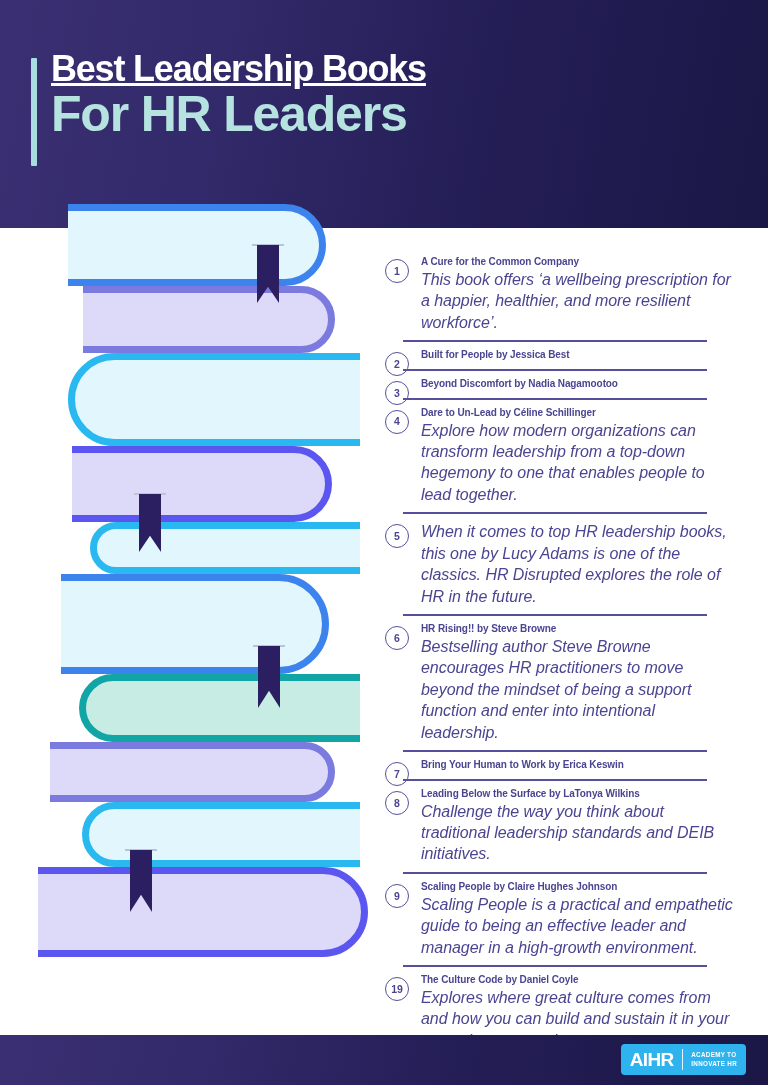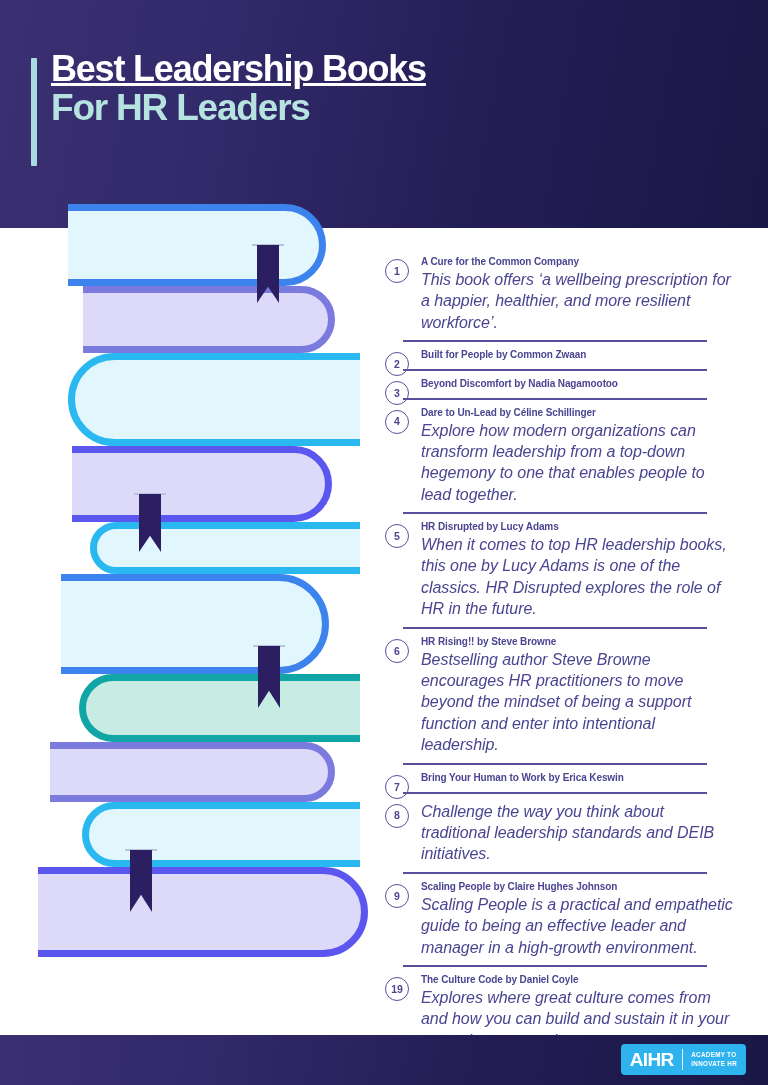--- a/index.html
+++ b/index.html
@@ -23,21 +23,21 @@
     background:#a8dce0; border-radius:1px;
   }
   .title-wrap {
     position:absolute; left:51px; top:50px; width:700px;
   }
   .title-line1 {
     font-size:36px; font-weight:bold; color:#ffffff;
     letter-spacing:-1.2px; line-height:1.06; white-space:nowrap;text-decoration:underline;
   }
   .title-line2 {
-    font-size:37px; font-weight:bold; color:#b6e3e0;
+    font-size:50px; font-weight:bold; color:#b6e3e0;
     letter-spacing:-1.2px; line-height:1.06; white-space:nowrap;
   }
 
   
   .stack { position:absolute; left:0; top:196px; width:380px; height:800px; }
   .book { position:absolute; }
   .book .slab {
     position:absolute; left:0; top:0; width:100%; height:100%;
   }
   .ribbon { position:absolute; width:22px; z-index:40; }
@@ -187,53 +187,53 @@
 
 <div class="list" id="list">
     <div class="item">
       <div class="num">1</div>
       <div class="item-title">A Cure for the Common Company</div>
       <div class="item-desc">This book offers ‘a wellbeing prescription for a happier, healthier, and more resilient workforce’.</div>
     </div>
     <div class="sep"></div>
     <div class="item">
       <div class="num">2</div>
-      <div class="item-title">Built for People by Common Zwaan</div>
+      <div class="item-title">Built for People by Jessica Best</div>
     </div>
     <div class="sep"></div>
     <div class="item">
       <div class="num">3</div>
       <div class="item-title">Beyond Discomfort by Nadia Nagamootoo</div>
     </div>
     <div class="sep"></div>
     <div class="item">
       <div class="num">4</div>
       <div class="item-title">Dare to Un-Lead by Céline Schillinger</div>
       <div class="item-desc">Explore how modern organizations can transform leadership from a top-down hegemony to one that enables people to lead together.</div>
     </div>
     <div class="sep"></div>
     <div class="item">
       <div class="num">5</div>
-      <div class="item-title">HR Disrupted by Lucy Adams</div>
       <div class="item-desc">When it comes to top HR leadership books, this one by Lucy Adams is one of the classics. HR Disrupted explores the role of HR in the future.</div>
     </div>
     <div class="sep"></div>
     <div class="item">
       <div class="num">6</div>
       <div class="item-title">HR Rising!! by Steve Browne</div>
       <div class="item-desc">Bestselling author Steve Browne encourages HR practitioners to move beyond the mindset of being a support function and enter into intentional leadership.</div>
     </div>
     <div class="sep"></div>
     <div class="item">
       <div class="num">7</div>
       <div class="item-title">Bring Your Human to Work by Erica Keswin</div>
     </div>
     <div class="sep"></div>
     <div class="item">
       <div class="num">8</div>
+      <div class="item-title">Leading Below the Surface by LaTonya Wilkins</div>
       <div class="item-desc">Challenge the way you think about traditional leadership standards and DEIB initiatives.</div>
     </div>
     <div class="sep"></div>
     <div class="item">
       <div class="num">9</div>
       <div class="item-title">Scaling People by Claire Hughes Johnson</div>
       <div class="item-desc">Scaling People is a practical and empathetic guide to being an effective leader and manager in a high-growth environment.</div>
     </div>
     <div class="sep"></div>
     <div class="item">

